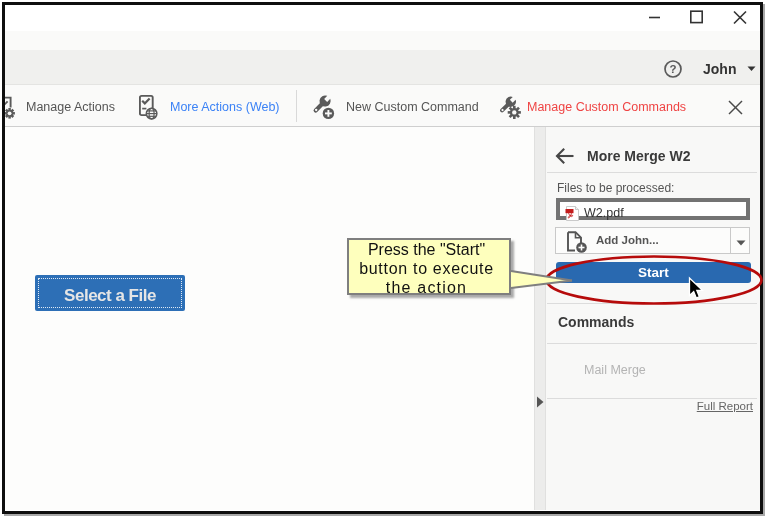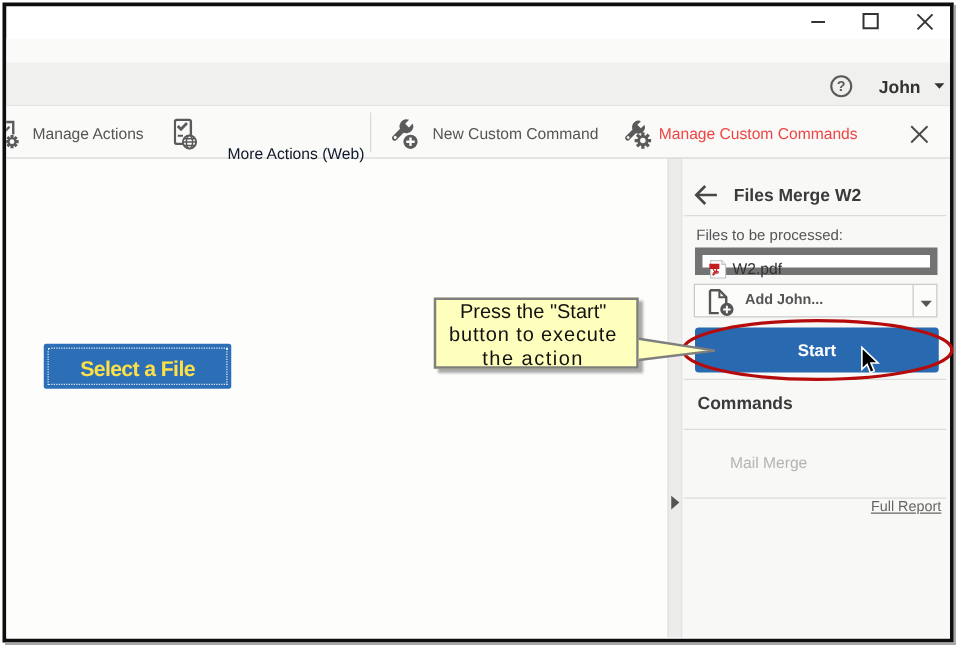--- a/index.html
+++ b/index.html
@@ -63,21 +63,21 @@
     <path d="M3.2,6.8 L5.8,9.4 L10.6,4.4" fill="none" stroke="#5a5a5a" stroke-width="2.2"></path>
     <line x1="3.2" y1="14.6" x2="7.4" y2="14.6" stroke="#5a5a5a" stroke-width="1.7"></line>
     <g>
       <circle cx="12.6" cy="19.6" r="5.3" fill="#fafaf9" stroke="#5a5a5a" stroke-width="1.5"></circle>
       <ellipse cx="12.6" cy="19.6" rx="2.5" ry="5.3" fill="none" stroke="#5a5a5a" stroke-width="1.2"></ellipse>
       <line x1="7.3" y1="19.6" x2="17.9" y2="19.6" stroke="#5a5a5a" stroke-width="1.2"></line>
       <line x1="8.2" y1="16.9" x2="17" y2="16.9" stroke="#5a5a5a" stroke-width="1.2"></line>
       <line x1="8.2" y1="22.3" x2="17" y2="22.3" stroke="#5a5a5a" stroke-width="1.2"></line>
     </g>
   </svg>
-  <div class="abs" style="left:182px; top:100px; font-size:12.5px; color:#0f172a;margin-top:16px;">More Actions (Web)</div>
+  <div class="abs" style="left:170px; top:100px; font-size:12.5px; color:#3b82f6;">More Actions (Web)</div>
 
   <div class="abs" style="left:296px; top:90px; width:1px; height:32px; background:#d9d9d9;"></div>
 
   <svg class="abs" style="left:310px; top:88px;" width="30" height="34" viewBox="0 0 30 34">
     <g transform="translate(14.8,13.3) rotate(45)">
       <path d="M-2.1,-5.6 A 5.6,5.6 0 1 0 2.1,-5.6 L 2.1,-1.2 L -2.1,-1.2 Z" fill="#5a5a5a"></path>
       <rect x="-2.1" y="2.5" width="4.2" height="12.5" rx="2.1" fill="#5a5a5a"></rect>
       <circle cx="0" cy="12.2" r="1.2" fill="#fafaf9"></circle>
     </g>
     <circle cx="18.4" cy="25.4" r="5.7" fill="#5a5a5a"></circle>
@@ -106,33 +106,33 @@
   <div class="abs" style="left:527px; top:100px; font-size:12.5px; color:#ef4444;text-align:center;">Manage Custom Commands</div>
 
   <svg class="abs" style="left:726px; top:98px;" width="20" height="20" viewBox="0 0 20 20">
     <line x1="3" y1="3" x2="16" y2="16" stroke="#4a4a4a" stroke-width="1.5"></line>
     <line x1="16" y1="3" x2="3" y2="16" stroke="#4a4a4a" stroke-width="1.5"></line>
   </svg>
 
 
   <div class="abs" style="left:35px; top:275px; width:150px; height:36px; background:#2d6fb6; border-radius:2px;">
     <div class="abs" style="left:3px; top:3px; right:3px; bottom:3px; border:1px dotted rgba(255,255,255,0.85);"></div>
-    <div class="abs" style="left:0; top:0; width:100%; height:100%; display:flex; align-items:center; justify-content:center; padding-top:5px; font-size:17px; font-weight:bold; letter-spacing:-0.5px; color:#fde047;">Select a File</div>
+    <div class="abs" style="left:0; top:0; width:100%; height:100%; display:flex; align-items:center; justify-content:center; padding-top:5px; font-size:17px; font-weight:bold; letter-spacing:-0.5px; color:#e5e5e5;">Select a File</div>
   </div>
 
   <svg class="abs" style="left:555px; top:147px;" width="22" height="18" viewBox="0 0 22 18">
     <line x1="1.8" y1="9" x2="18.5" y2="9" stroke="#474747" stroke-width="2.1"></line>
     <path d="M9.2,1.8 L2,9 L9.2,16.2" fill="none" stroke="#474747" stroke-width="2.1"></path>
   </svg>
-  <div class="abs" style="left:587px; top:148px; font-size:14px; font-weight:bold; color:#3a3a3a;">Files Merge W2</div>
+  <div class="abs" style="left:587px; top:148px; font-size:14px; font-weight:bold; color:#3a3a3a;">More Merge W2</div>
   <div class="abs" style="left:547px; top:172px; width:210px; height:1px; background:#dcdcdc;"></div>
 
   <div class="abs" style="left:557px; top:181px; font-size:12px; color:#555;">Files to be processed:</div>
 
-  <div class="abs" style="left:556px; top:198px; width:194px; height:22px; background:#fff; border:6px solid #737373;">
+  <div class="abs" style="left:556px; top:198px; width:194px; height:22px; background:#fff; border:4px solid #737373;">
     <svg class="abs" style="left:5px; top:4px;" width="16" height="15" viewBox="0 0 16 15">
       <path d="M1.5,0.5 L10.5,0.5 L13.5,3.5 L13.5,14.5 L1.5,14.5 Z" fill="#fff" stroke="#c4c4c4" stroke-width="0.9"></path>
       <path d="M10.5,0.5 L10.5,3.5 L13.5,3.5" fill="#f2f2f2" stroke="#c4c4c4" stroke-width="0.9"></path>
       <rect x="0.5" y="3" width="8" height="4.2" fill="#c41d1d"></rect>
       <path d="M3.5,7.2 C5,10.2 6.6,11.4 7.6,10 C8.2,9 5.8,9 4.3,10 C3.2,10.8 3,12.2 3.8,12 C4.8,11.7 6.2,8.4 6.5,7.2" fill="none" stroke="#c41d1d" stroke-width="0.9"></path>
     </svg>
     <div class="abs" style="left:24px; top:4px; font-size:12.5px; color:#333;">W2.pdf</div>
   </div>
 
   <div class="abs" style="left:555px; top:227px; width:195px; height:27px; background:#fcfcfb; border:1px solid #c9c9c9;">
@@ -144,21 +144,21 @@
       <line x1="15.5" y1="13.5" x2="15.5" y2="19.5" stroke="#fcfcfb" stroke-width="1.6"></line>
       <line x1="12.5" y1="16.5" x2="18.5" y2="16.5" stroke="#fcfcfb" stroke-width="1.6"></line>
     </svg>
     <div class="abs" style="left:40px; top:6px; font-size:11.5px; font-weight:bold; color:#555;">Add John...</div>
     <div class="abs" style="left:174px; top:0px; width:1px; height:25px; background:#c9c9c9;"></div>
     <svg class="abs" style="left:178px; top:10px;" width="14" height="10" viewBox="0 0 14 10">
       <path d="M2.5,2.5 L11.5,2.5 L7,7.5 Z" fill="#555"></path>
     </svg>
   </div>
 
-  <div class="abs" style="left:556px; top:262px; width:195px; height:36px; background:#2969b0; border-radius:3px; display:flex; align-items:center; justify-content:center;">
+  <div class="abs" style="left:556px; top:262px; width:195px; height:21px; background:#2969b0; border-radius:3px; display:flex; align-items:center; justify-content:center;">
     <span style="font-size:13.5px; font-weight:bold; color:#fff;">Start</span>
   </div>
 
   <div class="abs" style="left:547px; top:303px; width:210px; height:1px; background:#dcdcdc;"></div>
   <div class="abs" style="left:558px; top:314px; font-size:14px; font-weight:bold; color:#3a3a3a;">Commands</div>
   <div class="abs" style="left:547px; top:343px; width:210px; height:1px; background:#dcdcdc;"></div>
   <div class="abs" style="left:584px; top:363px; font-size:12.5px; color:#b4b4b4;">Mail Merge</div>
   <div class="abs" style="left:547px; top:398px; width:210px; height:1px; background:#dcdcdc;"></div>
   <div class="abs" style="right:12px; top:400px; font-size:11.5px; color:#666; text-decoration:underline;">Full Report</div>
 

